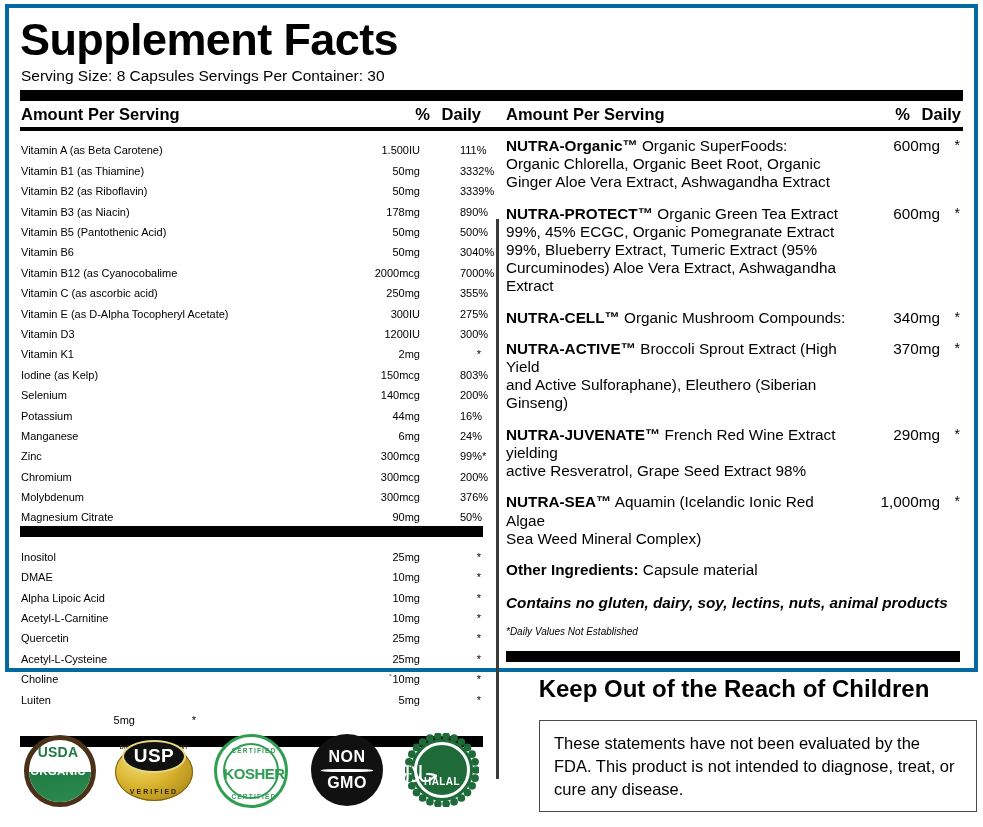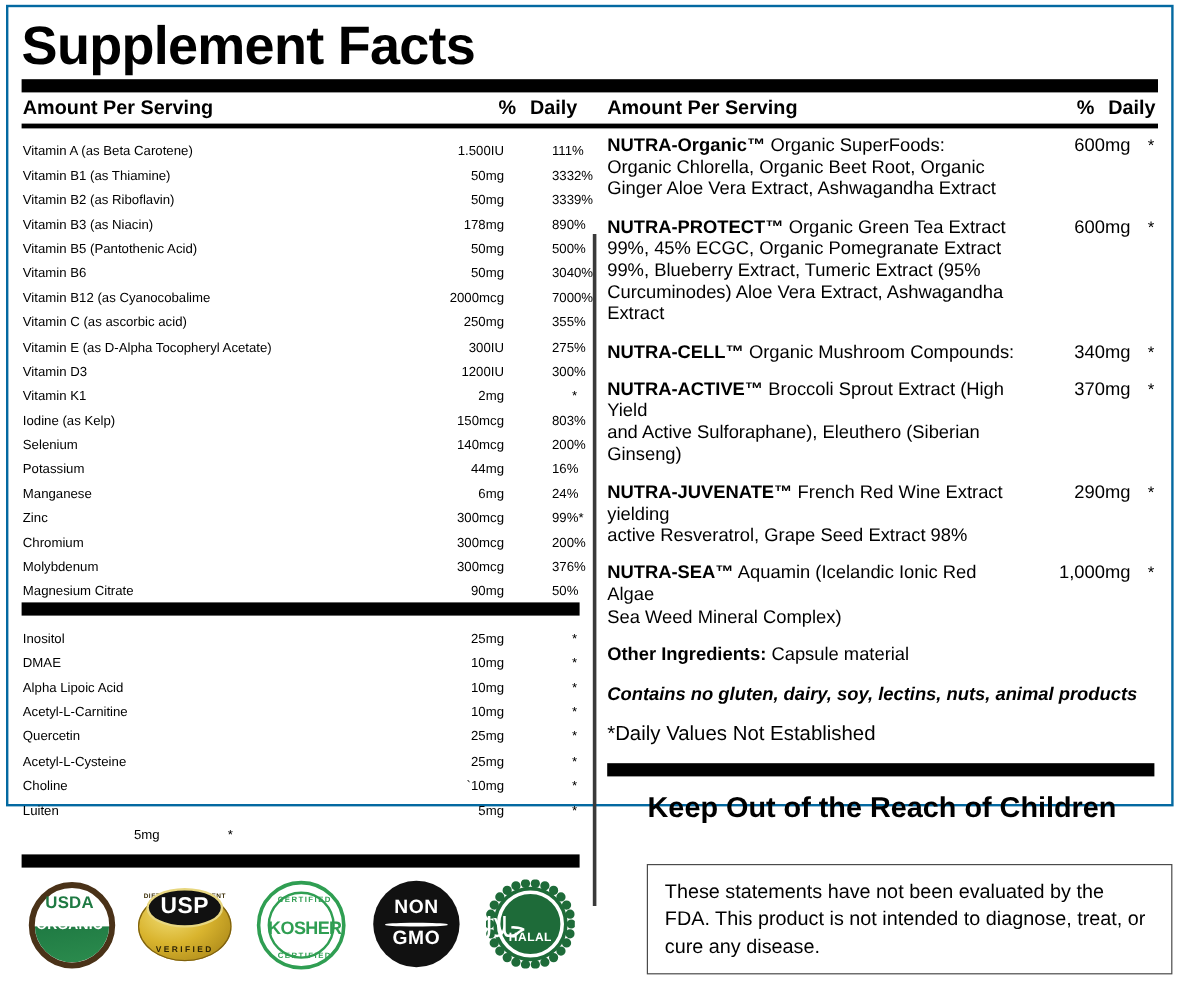--- a/index.html
+++ b/index.html
@@ -13,21 +13,21 @@
     color: #000000;
     position: relative;
     overflow: hidden;
   }
 
   
   #panel {
     position: absolute;
     left: 5px; top: 4px;
     width: 973px; height: 668px;
-    border: 2px solid #0369a1;
+    border: 4px solid #0369a1;
     background: #fff;
   }
   #panel-inner {
     position: relative;
     width: 100%; height: 100%;
     padding: 0;
   }
 
   
   .title {
@@ -119,21 +119,22 @@
   }
   .other-ing b { font-weight: bold; }
   .contains {
     font-size: 15.3px;
     font-weight: bold;
     font-style: italic;
     padding-left: 12px;
     margin-bottom: 14px;
   }
   .dv-note {
-    font-size: 17px;
+    font-size: 10px;
+    font-style: italic;
     padding-left: 12px;
   }
 
   .right-bar {
     height: 11px;
     background: #000;
     margin: 14px 14px 0 12px;
   }
   .keepout {
     font-size: 24px;
@@ -309,20 +310,21 @@
     line-height: 1.38;
   }
 </style>
 </head>
 <body>
 
 <div id="panel">
   <div id="panel-inner">
 
     <div class="title">Supplement Facts</div>
+    <div class="serving">Serving Size: 8 Capsules Servings Per Container: 30</div>
 
     <div class="bar-thick"></div>
 
     <div class="cols">
       <div class="col-left">
         <div class="hdr-row">
           <span class="hdr-label">Amount Per Serving</span>
           <span class="hdr-pct">%</span>
           <span class="hdr-daily">Daily</span>
         </div>

